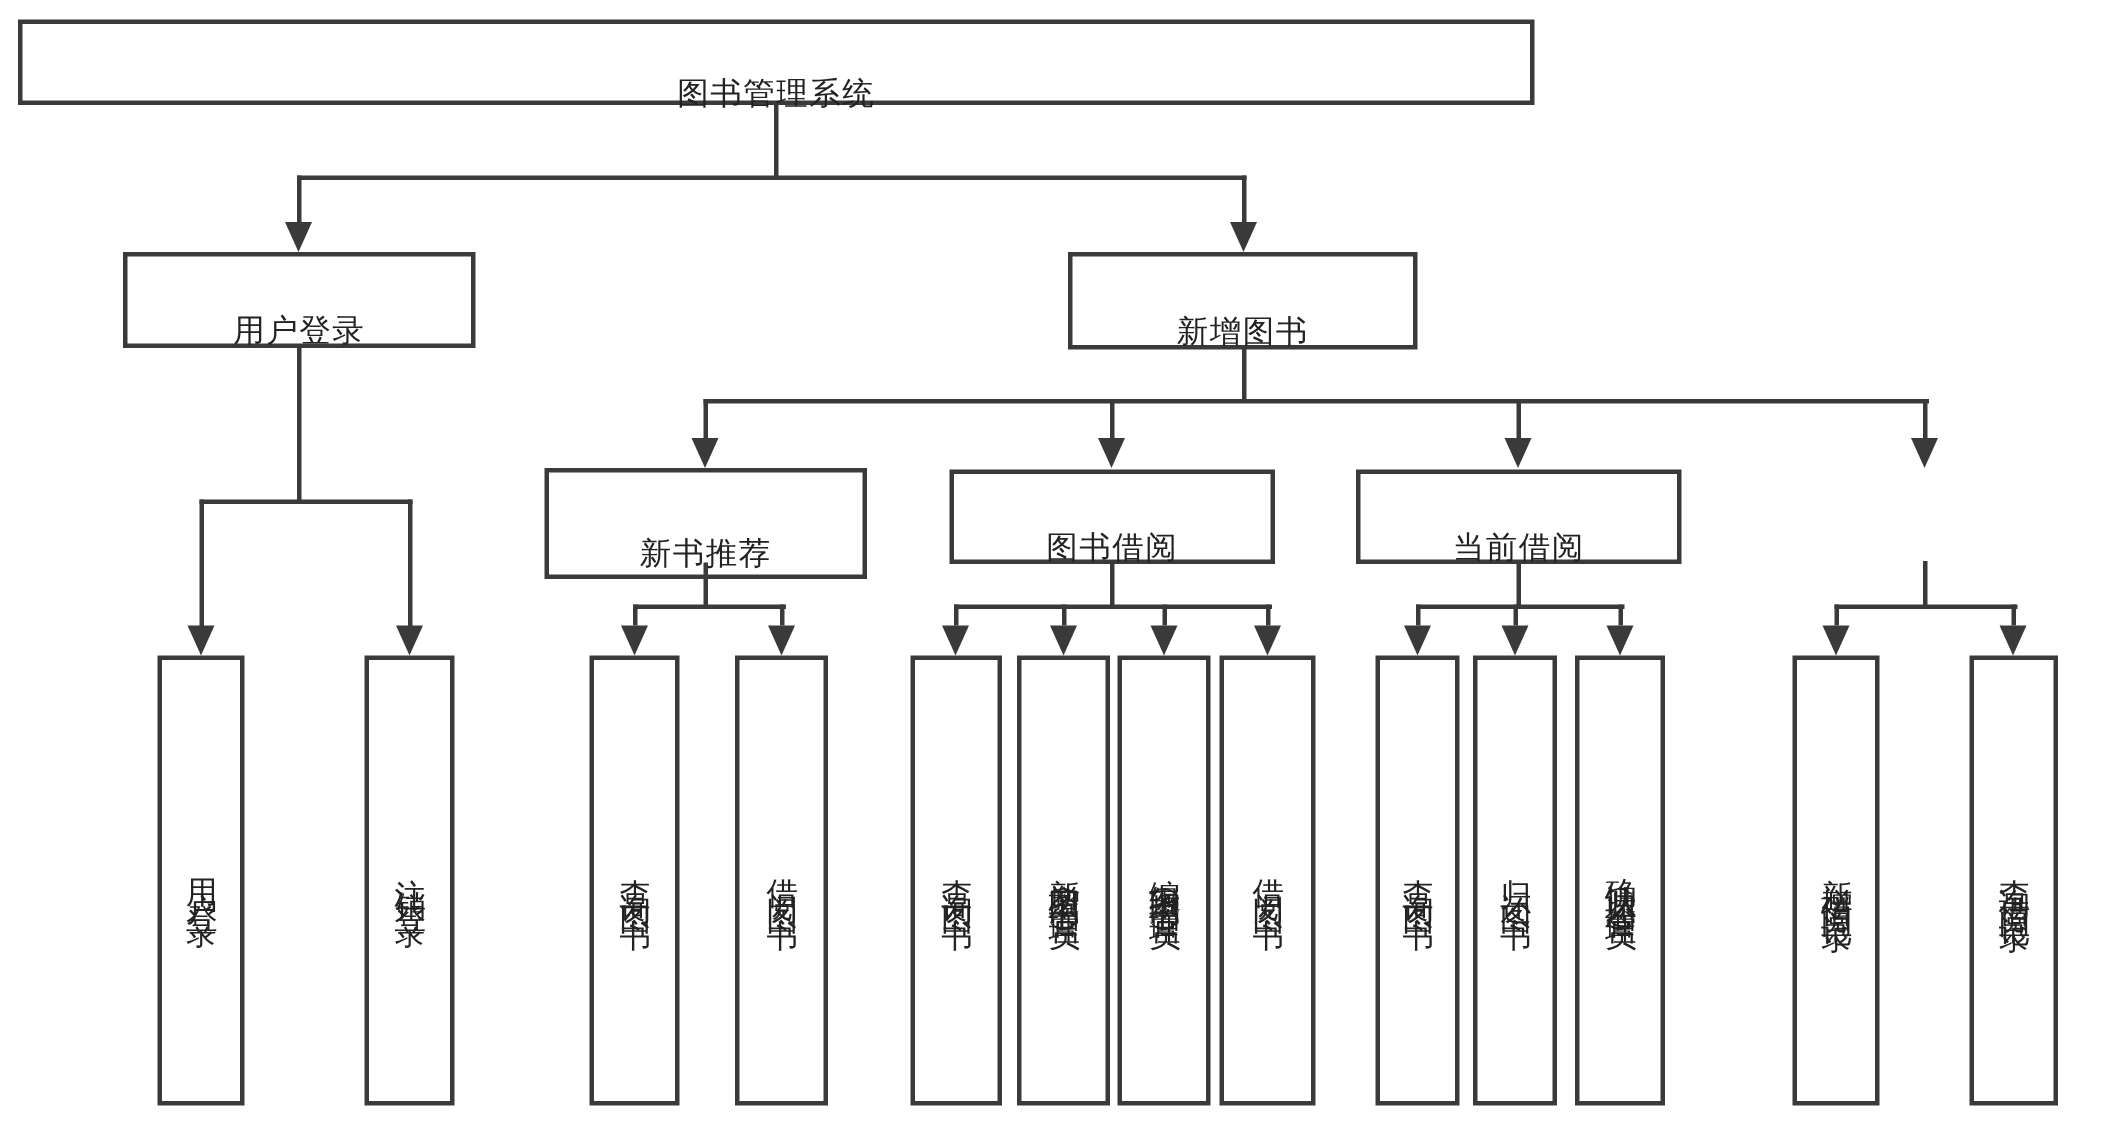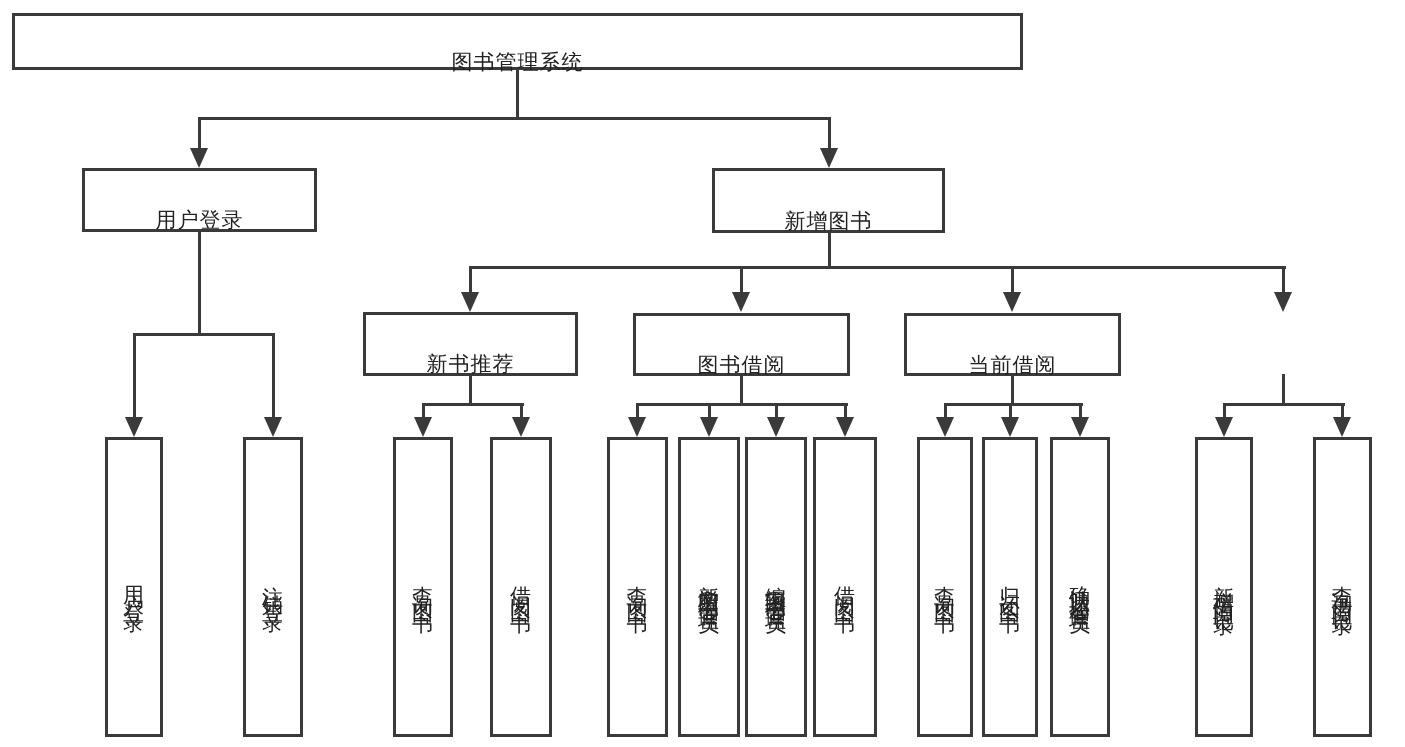--- a/index.html
+++ b/index.html
@@ -66,21 +66,21 @@
     <span>图书管理系统</span>
   </div>
 
   <div class="box h" style="left:82px;top:168px;width:235px;height:64px">
     <span>用户登录</span>
   </div>
   <div class="box h" style="left:712px;top:168px;width:233px;height:65px">
     <span>新增图书</span>
   </div>
 
-  <div class="box h" style="left:363px;top:312px;width:215px;height:64px">
+  <div class="box h" style="left:363px;top:312px;width:215px;height:74px">
     <span>新书推荐</span>
   </div>
   <div class="box h" style="left:904px;top:313px;width:217px;height:63px">
     <span>当前借阅</span>
   </div>
   <div class="box h" style="left:633px;top:313px;width:217px;height:63px">
     <span>图书借阅</span>
   </div>
 
   <div class="box v" style="left:105px;top:437px;width:58px;height:300px">

